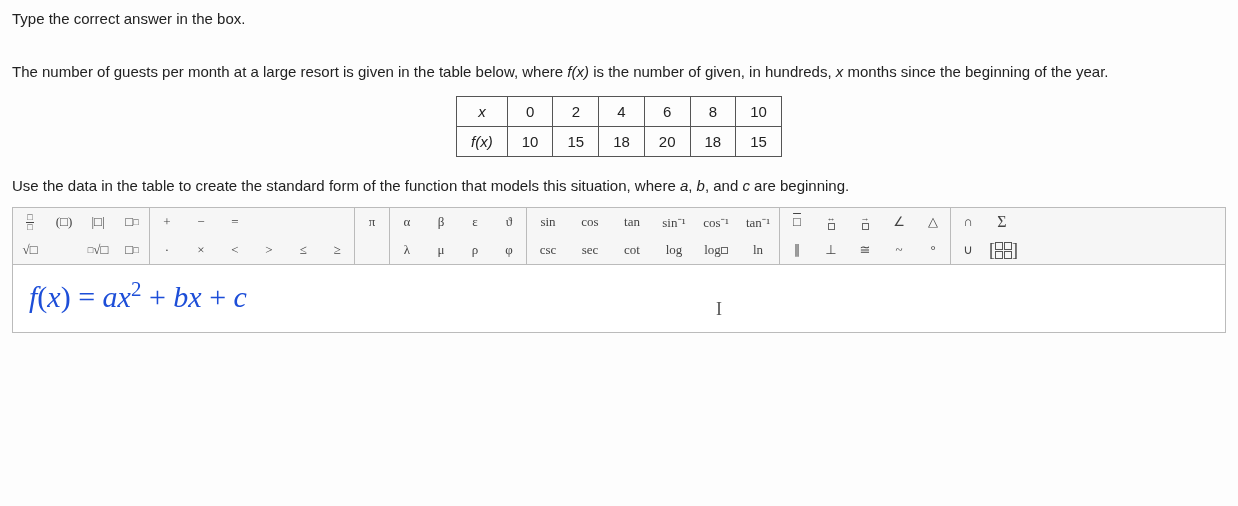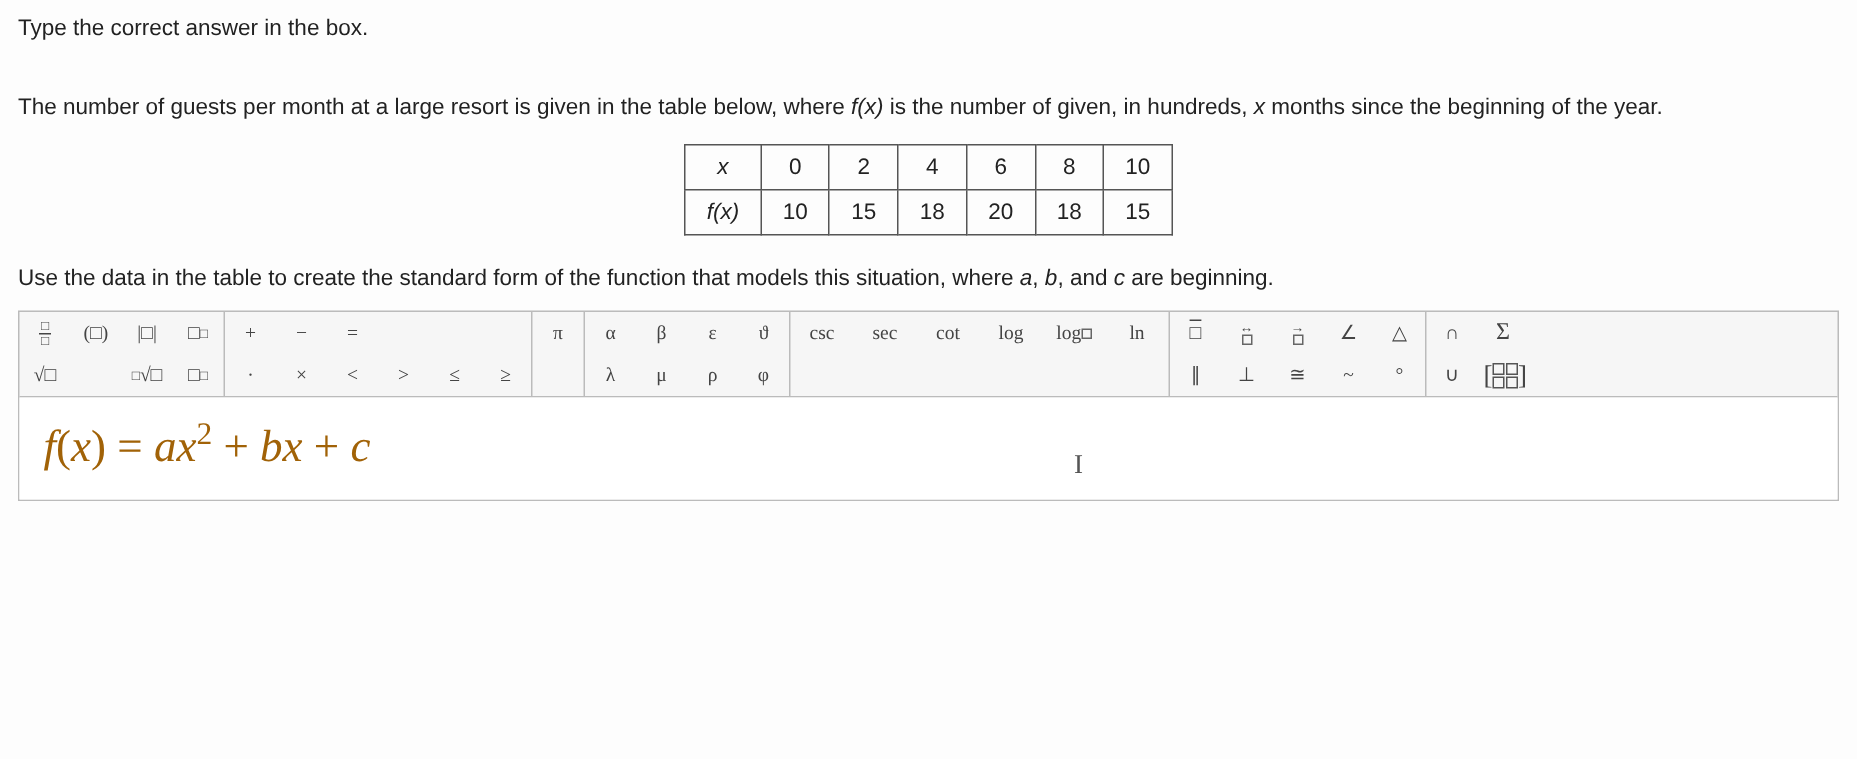--- a/index.html
+++ b/index.html
@@ -50,21 +50,21 @@
   .editor-area {
     background: #fff;
     padding: 12px 16px 18px 16px;
     min-height: 60px;
     position: relative;
   }
   .formula {
     font-family: 'Times New Roman', serif;
     font-size: 30px;
     font-style: italic;
-    color: #a16207;
+    color: #1d4ed8;
   }
   .formula .rm { font-style: normal; }
   .formula sup { font-size: 0.7em; vertical-align: super; font-style: normal;}
   .caret {
     position: absolute;
     left: 58%;
     top: 50%;
     font-family: serif;
     color: #555;
     font-size: 18px;
@@ -183,20 +183,28 @@
       <div class="trow">
         <div class="tbtn">λ</div>
         <div class="tbtn">μ</div>
         <div class="tbtn">ρ</div>
         <div class="tbtn">φ</div>
       </div>
     </div>
 
     <div class="tgroup">
       <div class="trow">
+        <div class="tbtn wide">sin</div>
+        <div class="tbtn wide">cos</div>
+        <div class="tbtn wide">tan</div>
+        <div class="tbtn wide">sin⁻¹</div>
+        <div class="tbtn wide">cos⁻¹</div>
+        <div class="tbtn wide">tan⁻¹</div>
+      </div>
+      <div class="trow">
         <div class="tbtn wide">csc</div>
         <div class="tbtn wide">sec</div>
         <div class="tbtn wide">cot</div>
         <div class="tbtn wide">log</div>
         <div class="tbtn wide">
             <span>log</span>
             <span class="sub box-glyph"></span>
           </div>
         <div class="tbtn wide">ln</div>
       </div>

